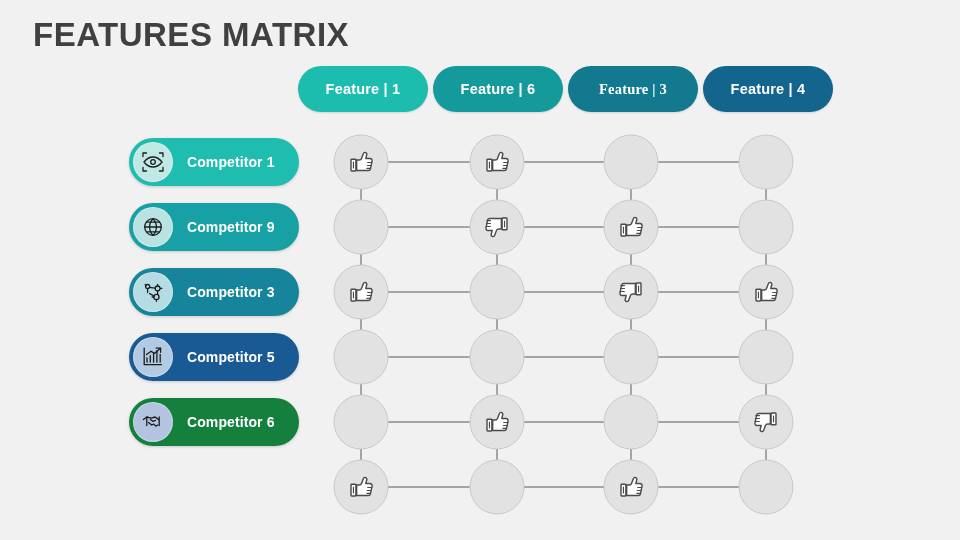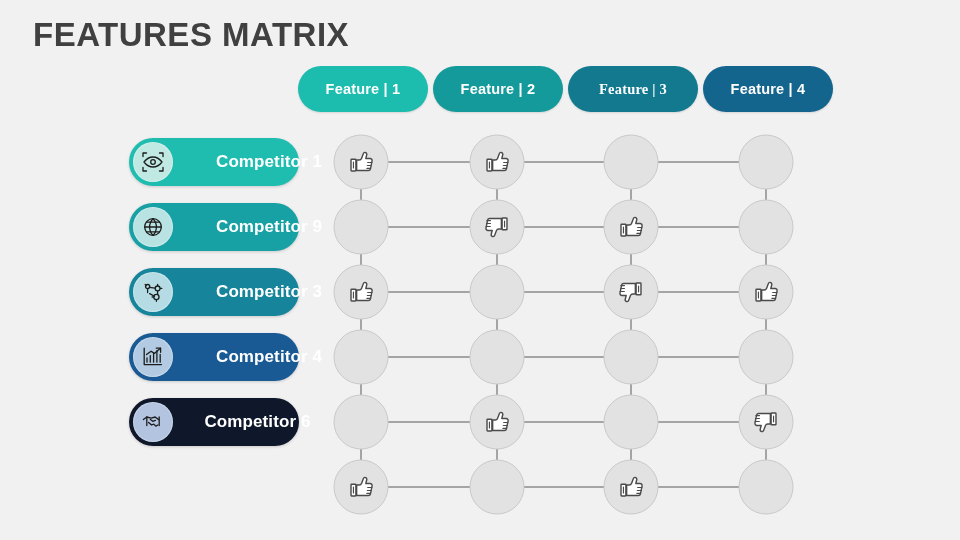--- a/index.html
+++ b/index.html
@@ -67,23 +67,23 @@
     left: 4px; top: 4px;
     width: 40px; height: 40px;
     border-radius: 50%;
     display: flex;
     align-items: center;
     justify-content: center;
     box-shadow: inset 0 0 0 1px rgba(255,255,255,0.30);
   }
   .comp-icon-wrap svg { display: block; }
   .competitor-label {
-    margin-left: 87px;
+    margin-left: 58px;
     color: #ffffff;
-    font-size: 17px;
+    font-size: 14px;
     font-weight: bold;
     letter-spacing: 0.1px;
     white-space: nowrap;
   }
 
   
   #matrix {
     position: absolute;
     left: 0; top: 0;
     width: 960px; height: 540px;
@@ -109,21 +109,21 @@
 
 <div id="slide">
 
   <div id="page-title">FEATURES MATRIX</div>
 
   <div id="feature-row">
       <div class="feature-pill" style="background: rgb(28, 188, 174);">
         <span>Feature | 1</span>
       </div>
       <div class="feature-pill" style="background: rgb(21, 154, 156);">
-        <span>Feature | 2</span>
+        <span>Feature | 6</span>
       </div>
       <div class="feature-pill" style="background: rgb(18, 121, 143); font-family: Liberation Serif, serif;">
         <span>Feature | 3</span>
       </div>
       <div class="feature-pill" style="background: rgb(20, 101, 142);">
         <span>Feature | 4</span>
       </div>
     </div>
 
   <div id="competitor-col">
@@ -161,23 +161,23 @@
       </div>
       <div class="competitor-pill" style="background: rgb(25, 90, 149);">
         <span class="comp-icon-wrap" style="background: rgb(178, 203, 226);">
           <svg width="24" height="24" viewBox="0 0 24 24" fill="none" stroke="#1d1d1d" stroke-width="1.3" stroke-linecap="round" stroke-linejoin="round">
             <path d="M3.2 3.2v16.4h17.3"></path>
             <path d="M6 17.2v-4.4M9.3 17.2v-6.6M12.6 17.2V8.2M15.9 17.2V5.6M19.2 17.2V9.4"></path>
             <path d="M5.5 9.6l4.6-3.4 3.3 2.2 6-5.1"></path>
             <path d="M15.2 3.1h4.4v4.2"></path>
           </svg>
         </span>
-        <span class="competitor-label">Competitor 4</span>
-      </div>
-      <div class="competitor-pill" style="background: #0f172a; justify-content: center;">
+        <span class="competitor-label">Competitor 5</span>
+      </div>
+      <div class="competitor-pill" style="background: #15803d;">
         <span class="comp-icon-wrap" style="background: rgb(178, 196, 224);">
           <svg width="24" height="24" viewBox="0 0 24 24" fill="none" stroke="#1d1d1d" stroke-width="1.3" stroke-linecap="round" stroke-linejoin="round">
             <path d="M2.4 9.6l3.4-2.6 4.4 1.1 3.9-1.1 3.6 2.6"></path>
             <path d="M5.8 7v8.6M18.2 7v8.6"></path>
             <path d="M7.6 12.4l3 2.6 2.2-.9 2 2 2.1-1.1"></path>
             <path d="M9.4 9.4l2.4 1.9 2.6-1"></path>
           </svg>
         </span>
         <span class="competitor-label">Competitor 6</span>
       </div>

